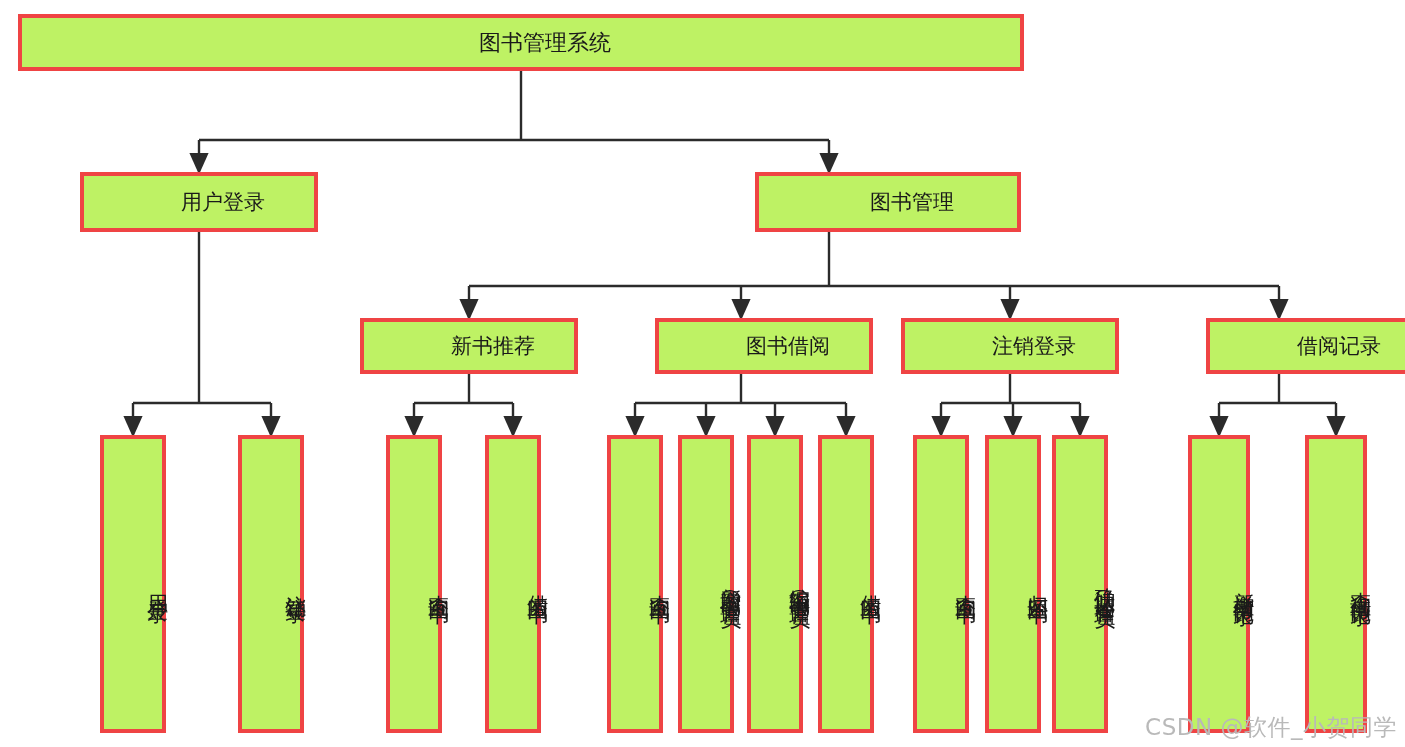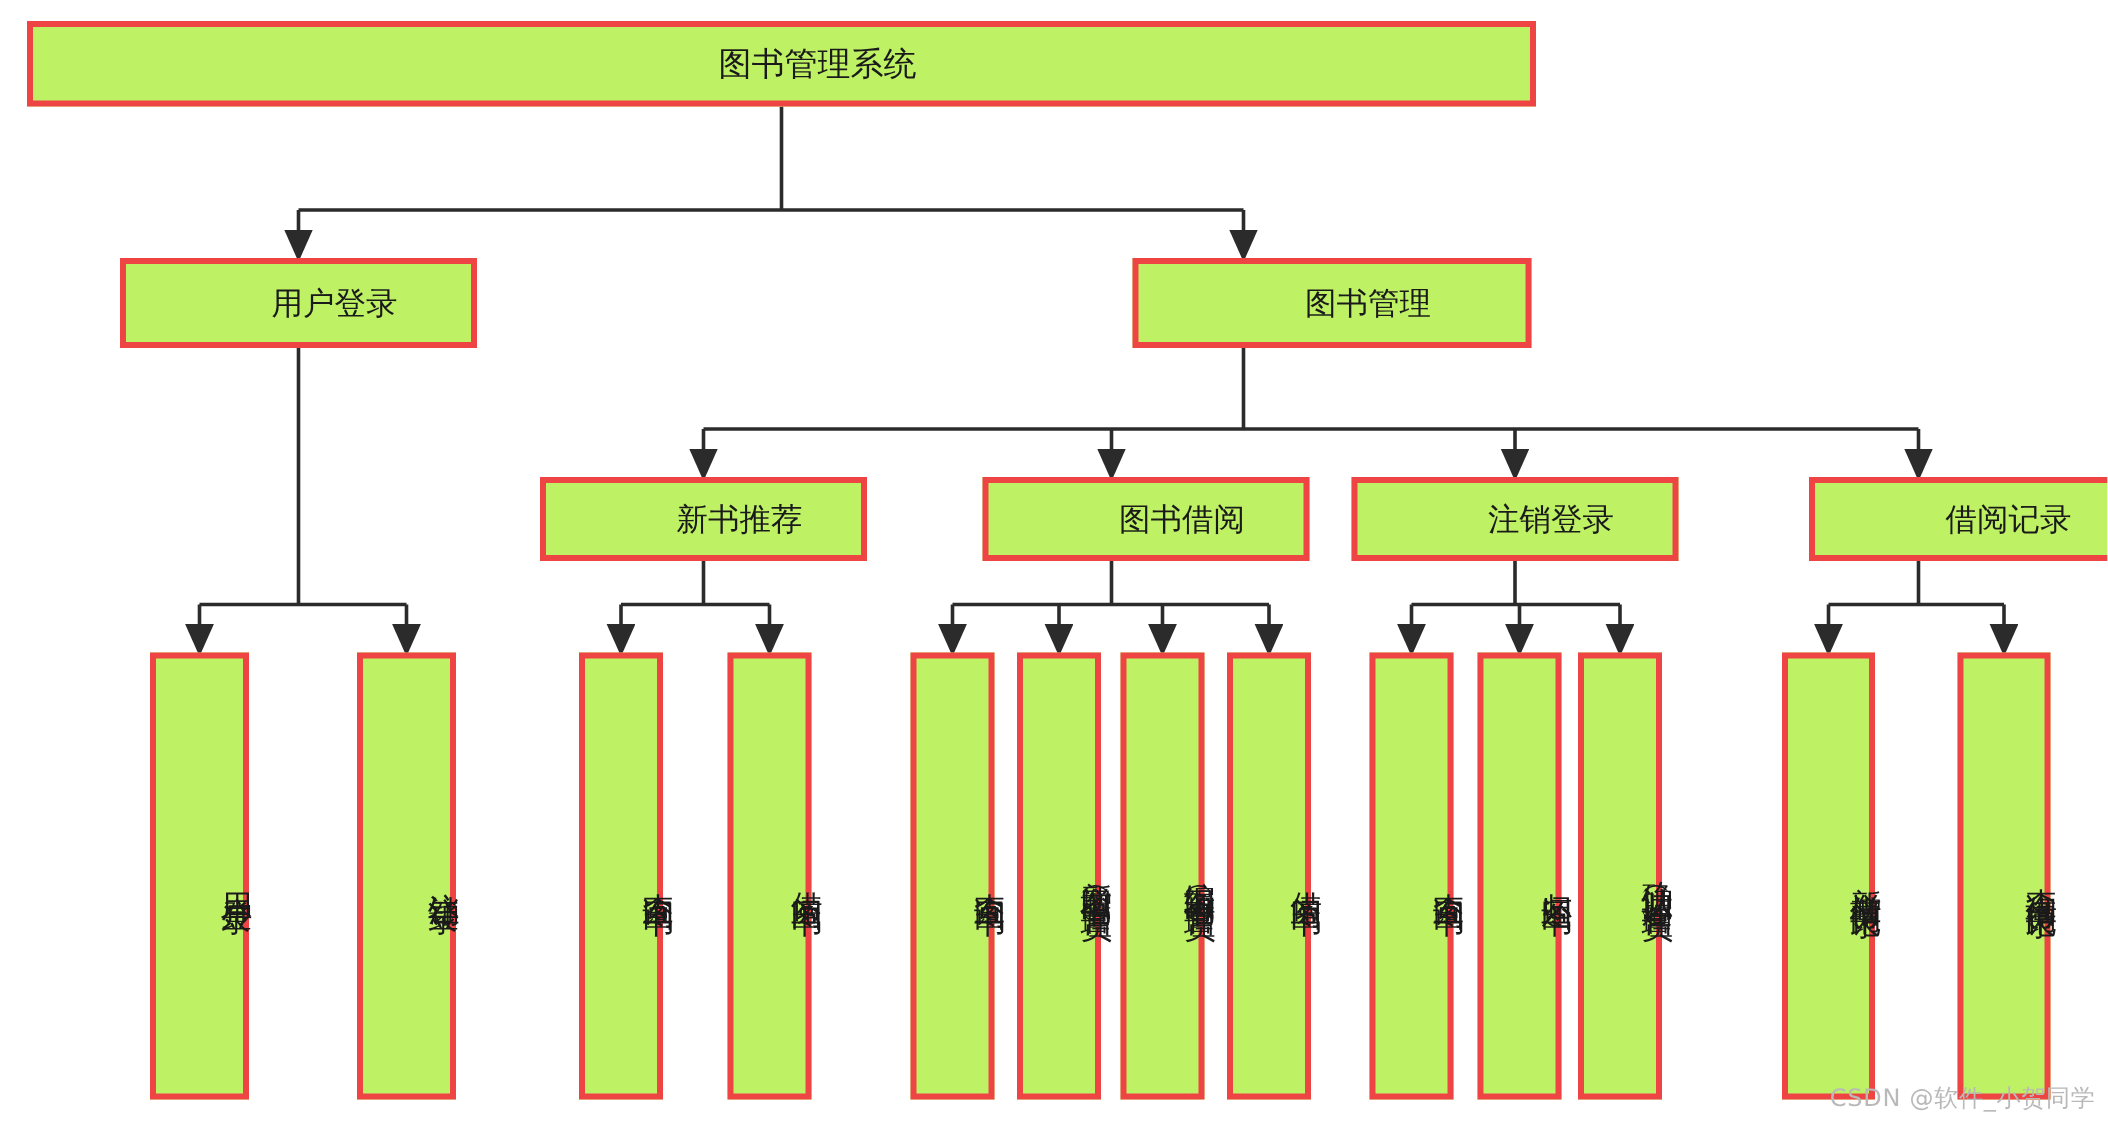--- a/index.html
+++ b/index.html
@@ -56,21 +56,21 @@
     text-orientation: upright;
     -webkit-writing-mode: vertical-rl;
     letter-spacing: 3px;
     white-space: pre-line;
     max-height: 282px;
   }
   #watermark {
     position: absolute;
     right: 8px;
     bottom: 4px;
-    font-size: 16px;
+    font-size: 23px;
     color: #b9b9b9;
     letter-spacing: 0.5px;
     z-index: 5;
     white-space: nowrap;
   }
 </style>
 </head>
 <body>
 
 <div id="canvas">

